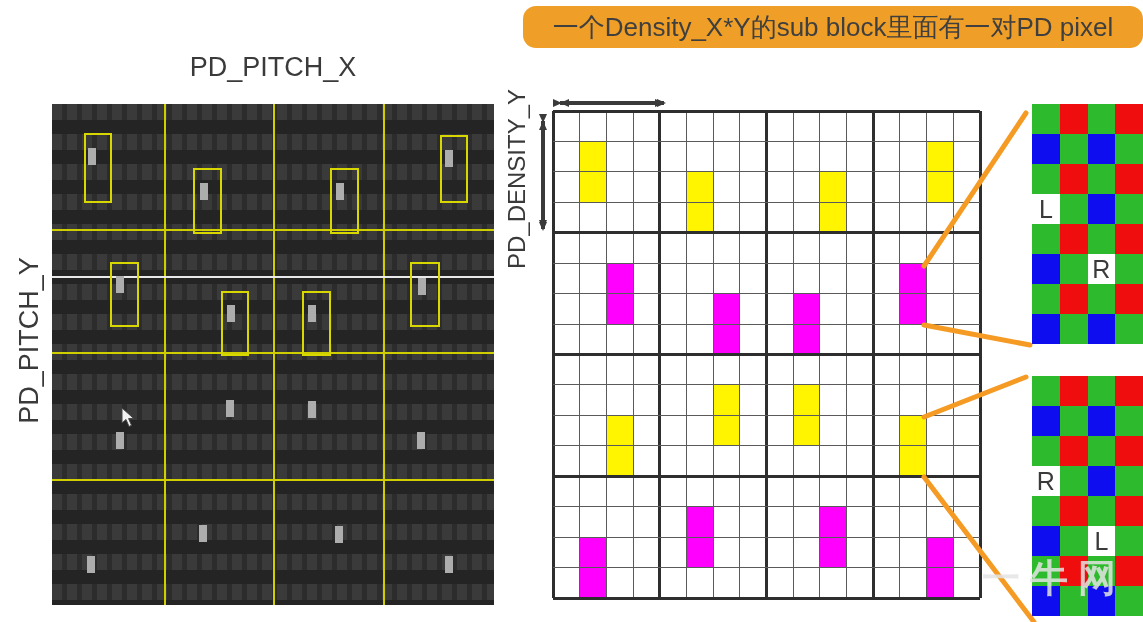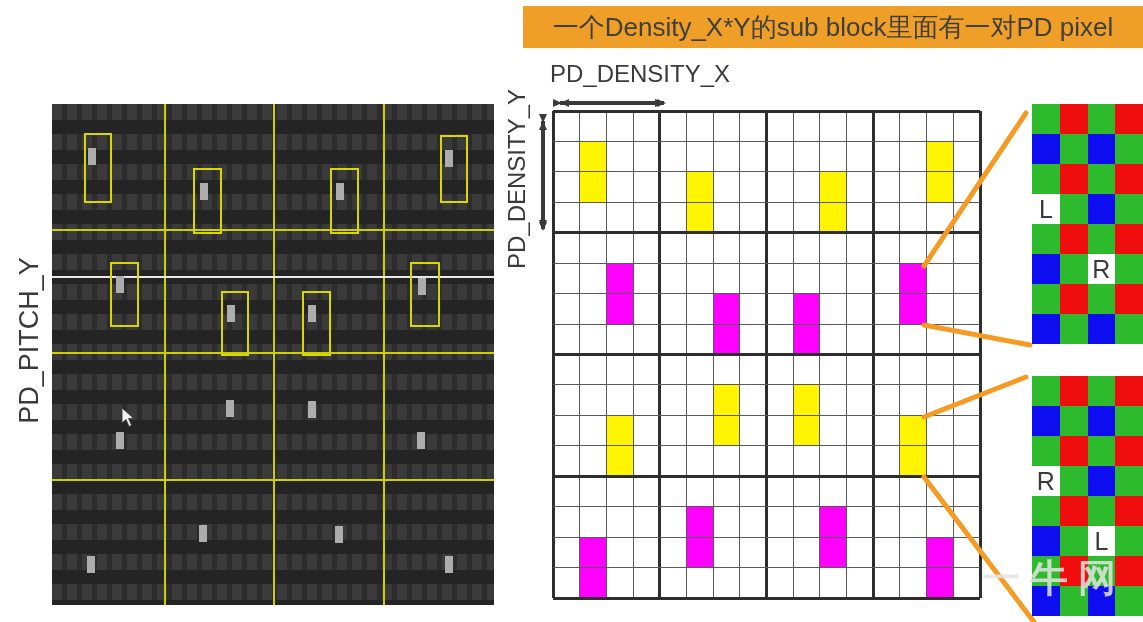--- a/index.html
+++ b/index.html
@@ -2,21 +2,21 @@
 <html><head>
 <meta charset="utf-8">
 <style>
   html,body{margin:0;padding:0;background:#fff;}
   #page{position:relative;width:1143px;height:622px;background:#ffffff;overflow:hidden;
         font-family:"Liberation Sans","DejaVu Sans",sans-serif;}
 
   
   #banner{position:absolute;left:523px;top:6px;width:620px;height:42px;
           background:#EF9F27;color:#3F3F3F;font-size:26px;line-height:42px;
-          text-align:center;white-space:nowrap;overflow:hidden;}
+          text-align:center;white-space:nowrap;overflow:hidden;border-radius:13px;}
 
   
   .lbl{position:absolute;color:#3A3A3A;white-space:nowrap;}
   #lbl-pitch-x{left:52px;top:52px;width:442px;text-align:center;font-size:27px;}
   #lbl-pitch-y{left:-56px;top:325px;width:170px;text-align:center;font-size:27px;
                transform:rotate(-90deg);}
   #lbl-density-x{left:540px;top:60px;width:200px;text-align:center;font-size:24px;}
   #lbl-density-y{left:421px;top:166px;width:190px;height:26px;text-align:center;font-size:24px;
                transform:rotate(-90deg);}
 
@@ -59,22 +59,22 @@
   #wm-domain{position:absolute;left:997px;top:590px;font-size:25px;font-weight:bold;
          color:rgba(230,230,230,0.9);letter-spacing:1px;white-space:nowrap;}
 </style>
 </head>
 <body>
 
 <div id="page">
 
   <div id="banner">一个Density_X*Y的sub block里面有一对PD pixel</div>
 
+  <div id="lbl-pitch-x" class="lbl">PD_PITCH_X</div>
   <div id="lbl-pitch-y" class="lbl">PD_PITCH_Y</div>
-  <div id="lbl-density-x" class="lbl">PD_DENSITY_X</div>
   <div id="lbl-density-y" class="lbl">PD_DENSITY_Y</div>
 
   <div id="sensor">
       <div class="sv" style="left: 112px;"></div>
       <div class="sv" style="left: 221px;"></div>
       <div class="sv" style="left: 331px;"></div>
       <div class="sh" style="top: 125px;"></div>
       <div class="sh" style="top: 248px;"></div>
       <div class="sh" style="top: 375px;"></div>
       <div class="swhite" style="top: 172px;"></div>

